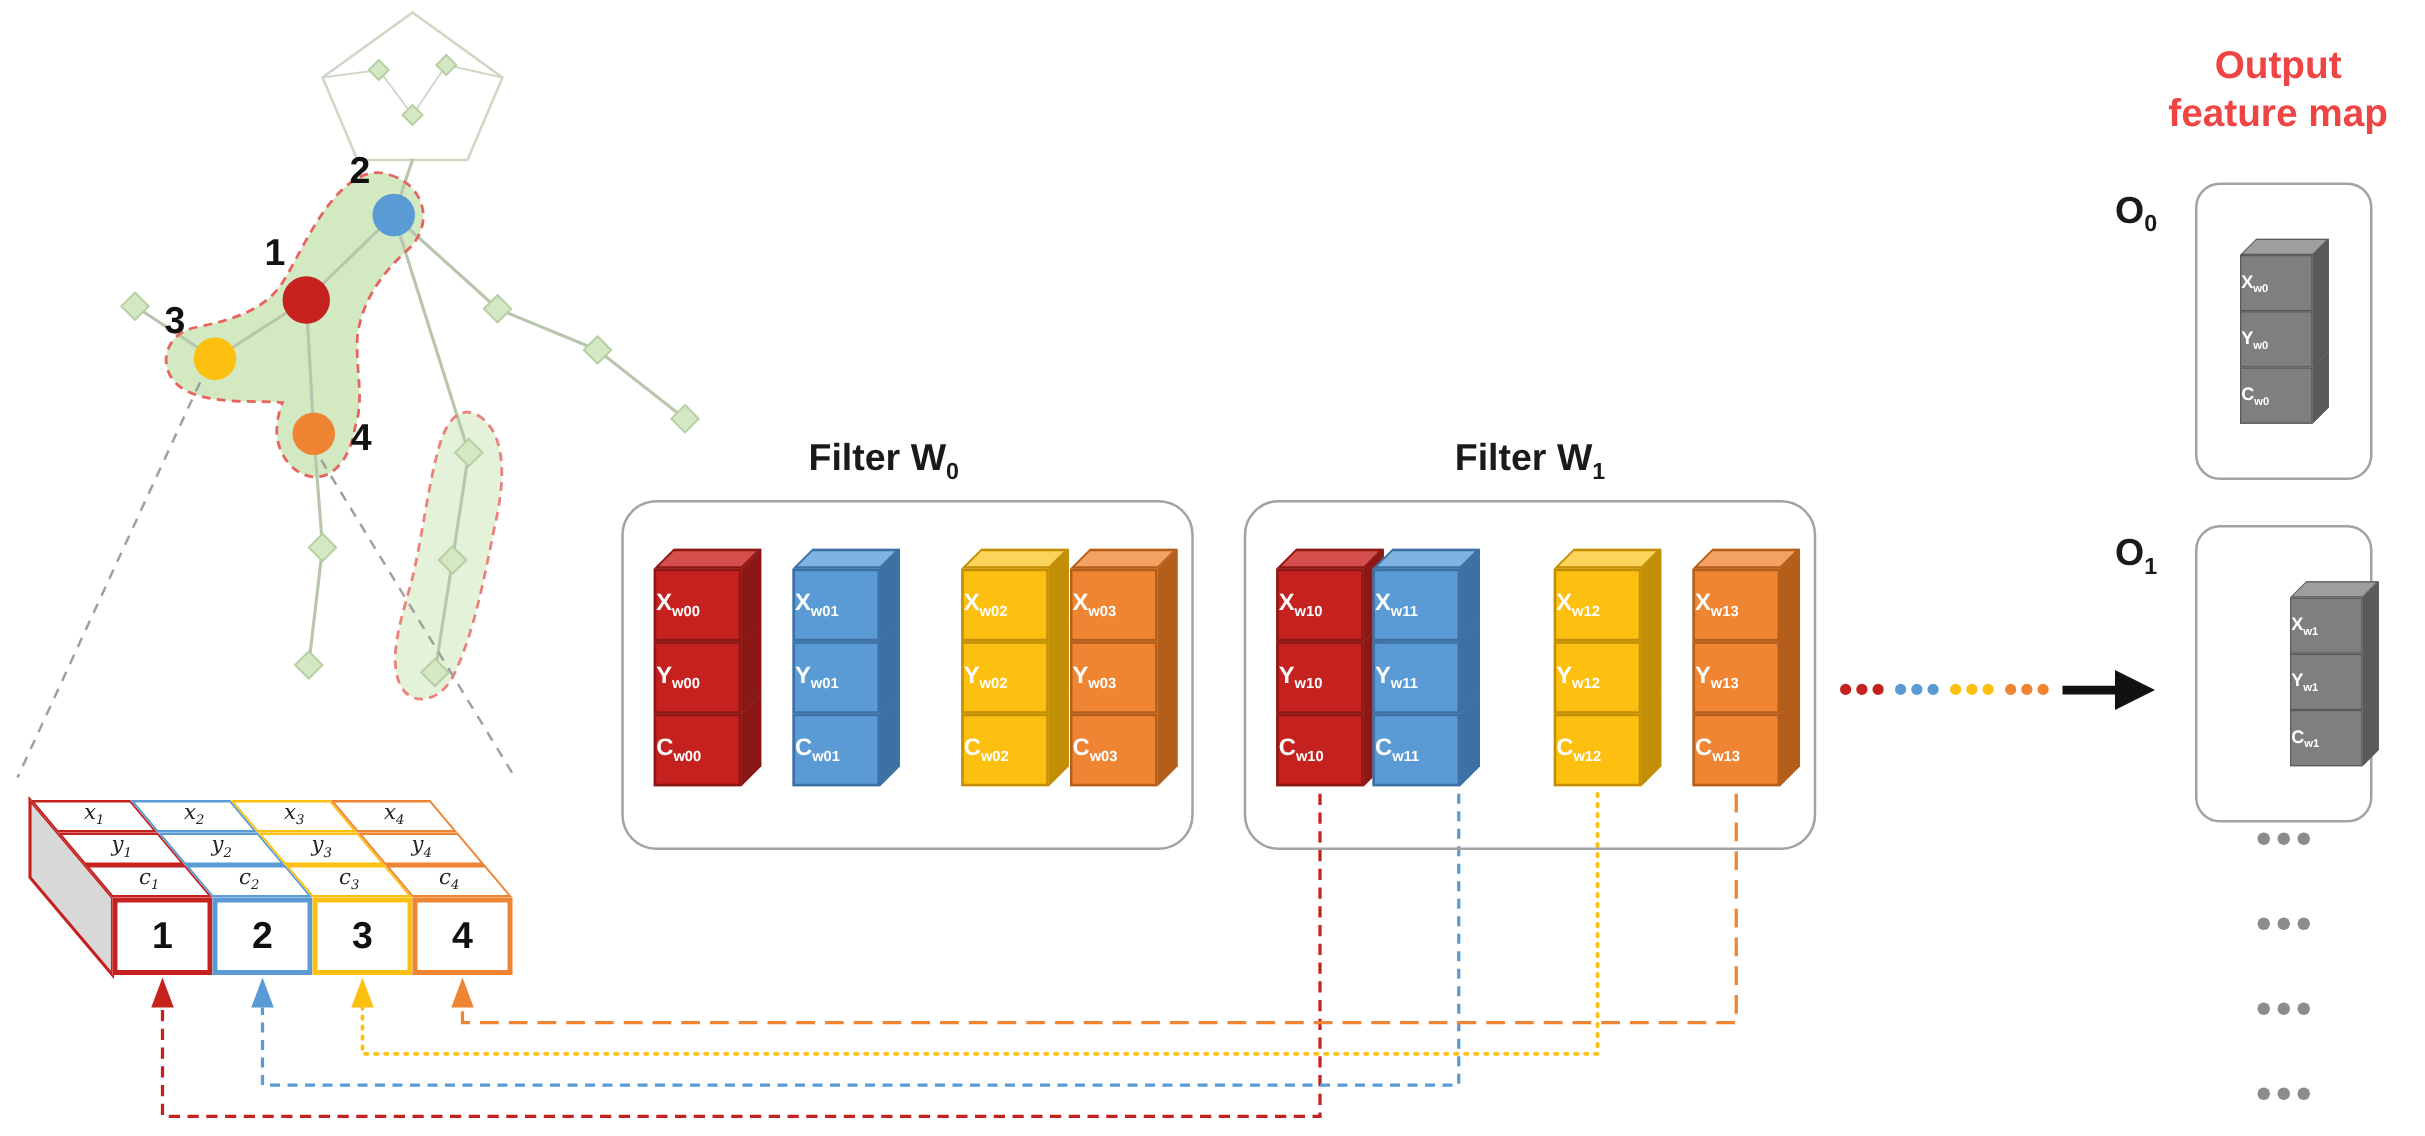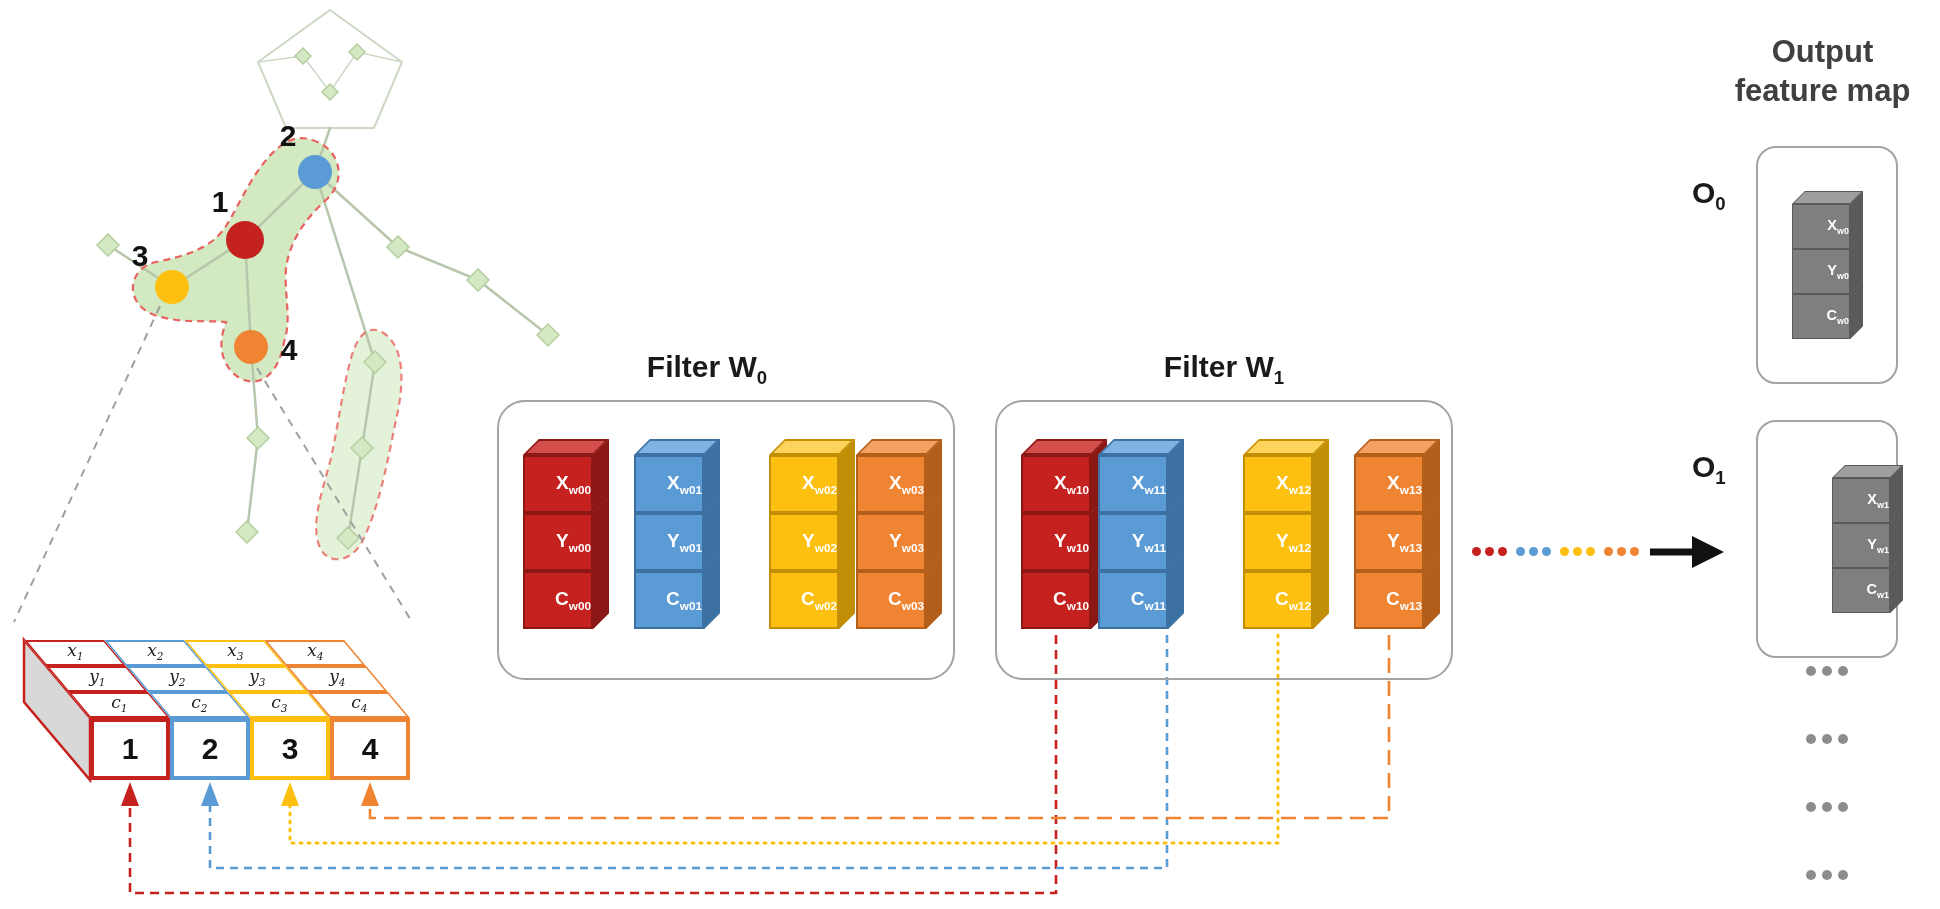--- a/index.html
+++ b/index.html
@@ -5,42 +5,42 @@
   html,body{margin:0;padding:0;background:#fff;}
   body{width:1940px;height:909px;overflow:hidden;font-family:"Liberation Sans",sans-serif;}
   #fig{position:relative;width:1940px;height:909px;background:#fff;}
   #lines{position:absolute;left:0;top:0;}
   sub{font-size:.62em;}
 
   
   .stack{position:absolute;}
   .cube{position:relative;width:70px;height:58px;box-sizing:border-box;}
   .front{position:absolute;left:0;top:0;width:100%;height:100%;box-sizing:border-box;
-         background:var(--f);border:2px solid var(--bd);display:flex;align-items:center;justify-content:flex-end;
+         background:var(--f);border:2px solid var(--bd);display:flex;align-items:center;justify-content:flex-start;
          color:#fff;font-weight:700;font-size:19px;}
   .sidef{position:absolute;left:100%;top:0;width:16px;height:100%;box-sizing:border-box;
          background:var(--s);border:2px solid var(--bd);transform:skewY(-45deg);transform-origin:0 0;}
   .topf{position:absolute;left:0;top:-16px;width:100%;height:16px;box-sizing:border-box;
         background:var(--t);border:2px solid var(--bd);transform:skewX(-45deg);transform-origin:0 100%;}
   .red   {--f:var(--c-red);   --t:var(--c-red_top);   --s:var(--c-red_side);   --bd:var(--c-red_side);}
   .blue  {--f:var(--c-blue);  --t:var(--c-blue_top);  --s:var(--c-blue_side);  --bd:var(--c-blue_side);}
   .yellow{--f:var(--c-yellow);--t:var(--c-yellow_top);--s:var(--c-yellow_side);--bd:var(--c-yellow_side);}
   .orange{--f:var(--c-orange);--t:var(--c-orange_top);--s:var(--c-orange_side);--bd:var(--c-orange_side);}
   .gray  {--f:var(--c-gray);  --t:var(--c-gray_top);  --s:var(--c-gray_side);  --bd:var(--c-gray_side);}
   .stack.sm .cube{width:58px;height:45px;}
   .stack.sm .sidef{width:13px;border-width:1.5px;}
   .stack.sm .topf{top:-13px;height:13px;border-width:1.5px;}
   .stack.sm .front{font-size:14.5px;border-width:1.5px;}
 
   
   .fbox{position:absolute;box-sizing:border-box;border:2.5px solid #a3a3a3;border-radius:28px;background:transparent;}
   .ftitle{position:absolute;width:458px;text-align:center;font-weight:700;font-size:30px;color:#1a1a1a;}
   .obox{position:absolute;box-sizing:border-box;border:2.5px solid #a3a3a3;border-radius:20px;}
-  .olabel{position:absolute;font-weight:700;font-size:30px;color:#1a1a1a;margin-top:24px;}
-  .outtitle{position:absolute;left:1705px;top:33px;width:235px;text-align:center;font-weight:700;font-size:31px;line-height:1.25;color:#404040;}
+  .olabel{position:absolute;font-weight:700;font-size:30px;color:#1a1a1a;}
+  .outtitle{position:absolute;left:1705px;top:33px;width:235px;text-align:center;font-weight:700;font-size:31px;line-height:1.25;color:#ef4444;}
 
   
   .iblock-row{position:absolute;display:flex;height:26px;transform:skewX(40deg);transform-origin:left bottom;}
   .icell{width:80px;height:26px;box-sizing:border-box;border:2.5px solid #888;background:#fff;
          display:flex;align-items:center;justify-content:center;}
   .ilbl{display:inline-block;transform:skewX(-40deg);font-family:"DejaVu Serif",serif;font-style:italic;
         font-size:17px;line-height:20px;color:#222;}
   .iblock-front{position:absolute;left:90px;top:718px;display:flex;}
   .fcell{width:80px;height:62px;box-sizing:border-box;border:4px solid #888;background:#fff;
          display:flex;align-items:center;justify-content:center;font-weight:700;font-size:30px;color:#111;}

